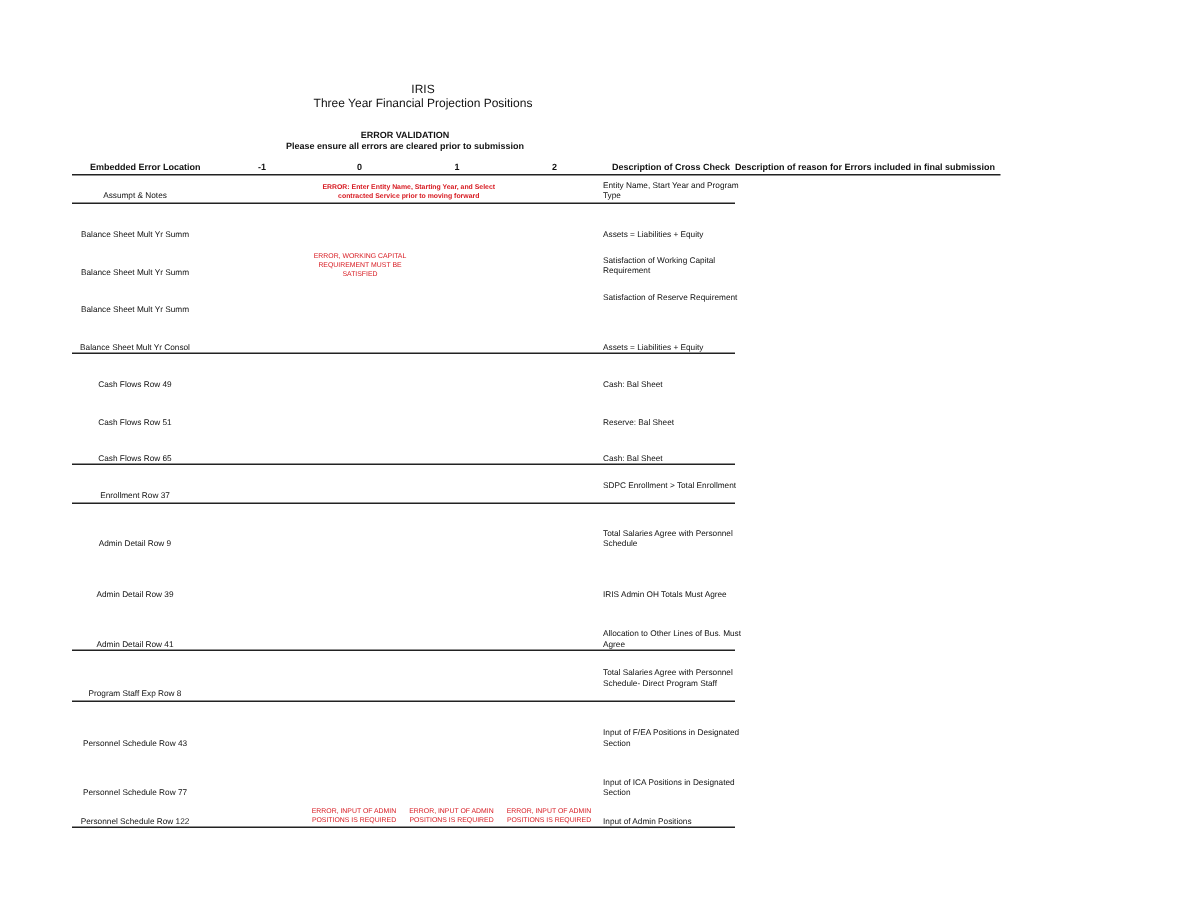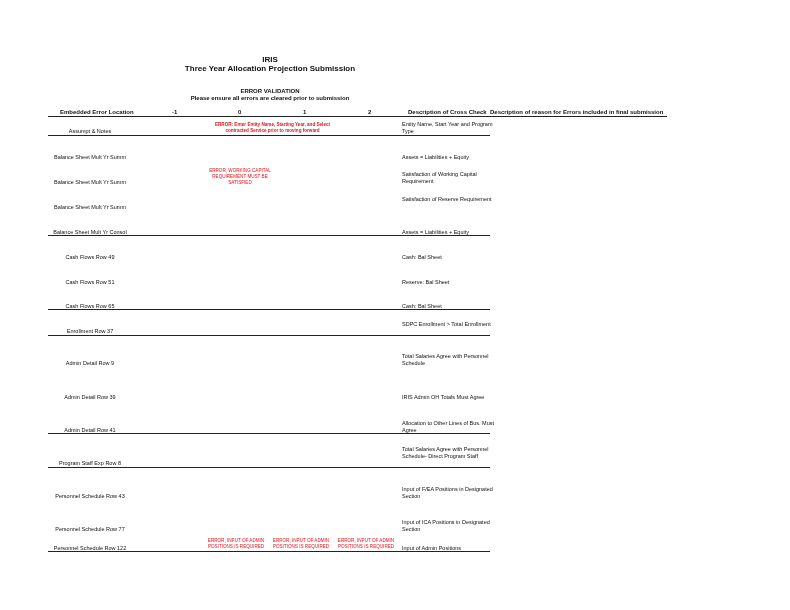--- a/index.html
+++ b/index.html
@@ -1,32 +1,32 @@
 <!DOCTYPE html>
 <html><head>
 <meta charset="utf-8">
 <style>
   html, body { margin: 0; padding: 0; background: #ffffff; }
   body { width: 790px; height: 610px; position: relative; overflow: hidden;
          font-family: "Liberation Sans", sans-serif; color: #111; }
   .abs { position: absolute; }
-  .title { font-weight: bold; font-size: 8px; text-align: center; width: 300px; left: 120px; }
+  .title { font-weight: normal; font-size: 8px; text-align: center; width: 300px; left: 132px; }
   .sub { font-weight: bold; font-size: 6px; text-align: center; width: 300px; left: 120px; }
   .hdr { font-weight: bold; font-size: 6px; white-space: nowrap; }
   .cell { font-size: 5.5px; white-space: nowrap; }
   .loc { text-align: center; width: 140px; left: 20px; }
   .desc { left: 402px; width: 95px; font-size: 5.5px; line-height: 7px; white-space: normal; }
   .err { color: #d71920; font-size: 4.6px; text-align: center; line-height: 6px; white-space: normal; }
   .rule { position: absolute; height: 1px; background: #222; }
 </style>
 </head>
 <body>
 
 <div class="abs title" style="top:55px;">IRIS</div>
-<div class="abs title" style="top:64px;">Three Year Allocation Projection Submission</div>
+<div class="abs title" style="top:64px;">Three Year Financial Projection Positions</div>
 <div class="abs sub" style="top:88px;">ERROR VALIDATION</div>
 <div class="abs sub" style="top:95px;">Please ensure all errors are cleared prior to submission</div>
 
 <div class="abs hdr" style="top:109px; left:60px;">Embedded Error Location</div>
 <div class="abs hdr" style="top:109px; left:172px;">-1</div>
 <div class="abs hdr" style="top:109px; left:238px;">0</div>
 <div class="abs hdr" style="top:109px; left:303px;">1</div>
 <div class="abs hdr" style="top:109px; left:368px;">2</div>
 <div class="abs hdr" style="top:109px; left:408px;">Description of Cross Check</div>
 <div class="abs hdr" style="top:109px; left:490px;">Description of reason for Errors included in final submission</div>

